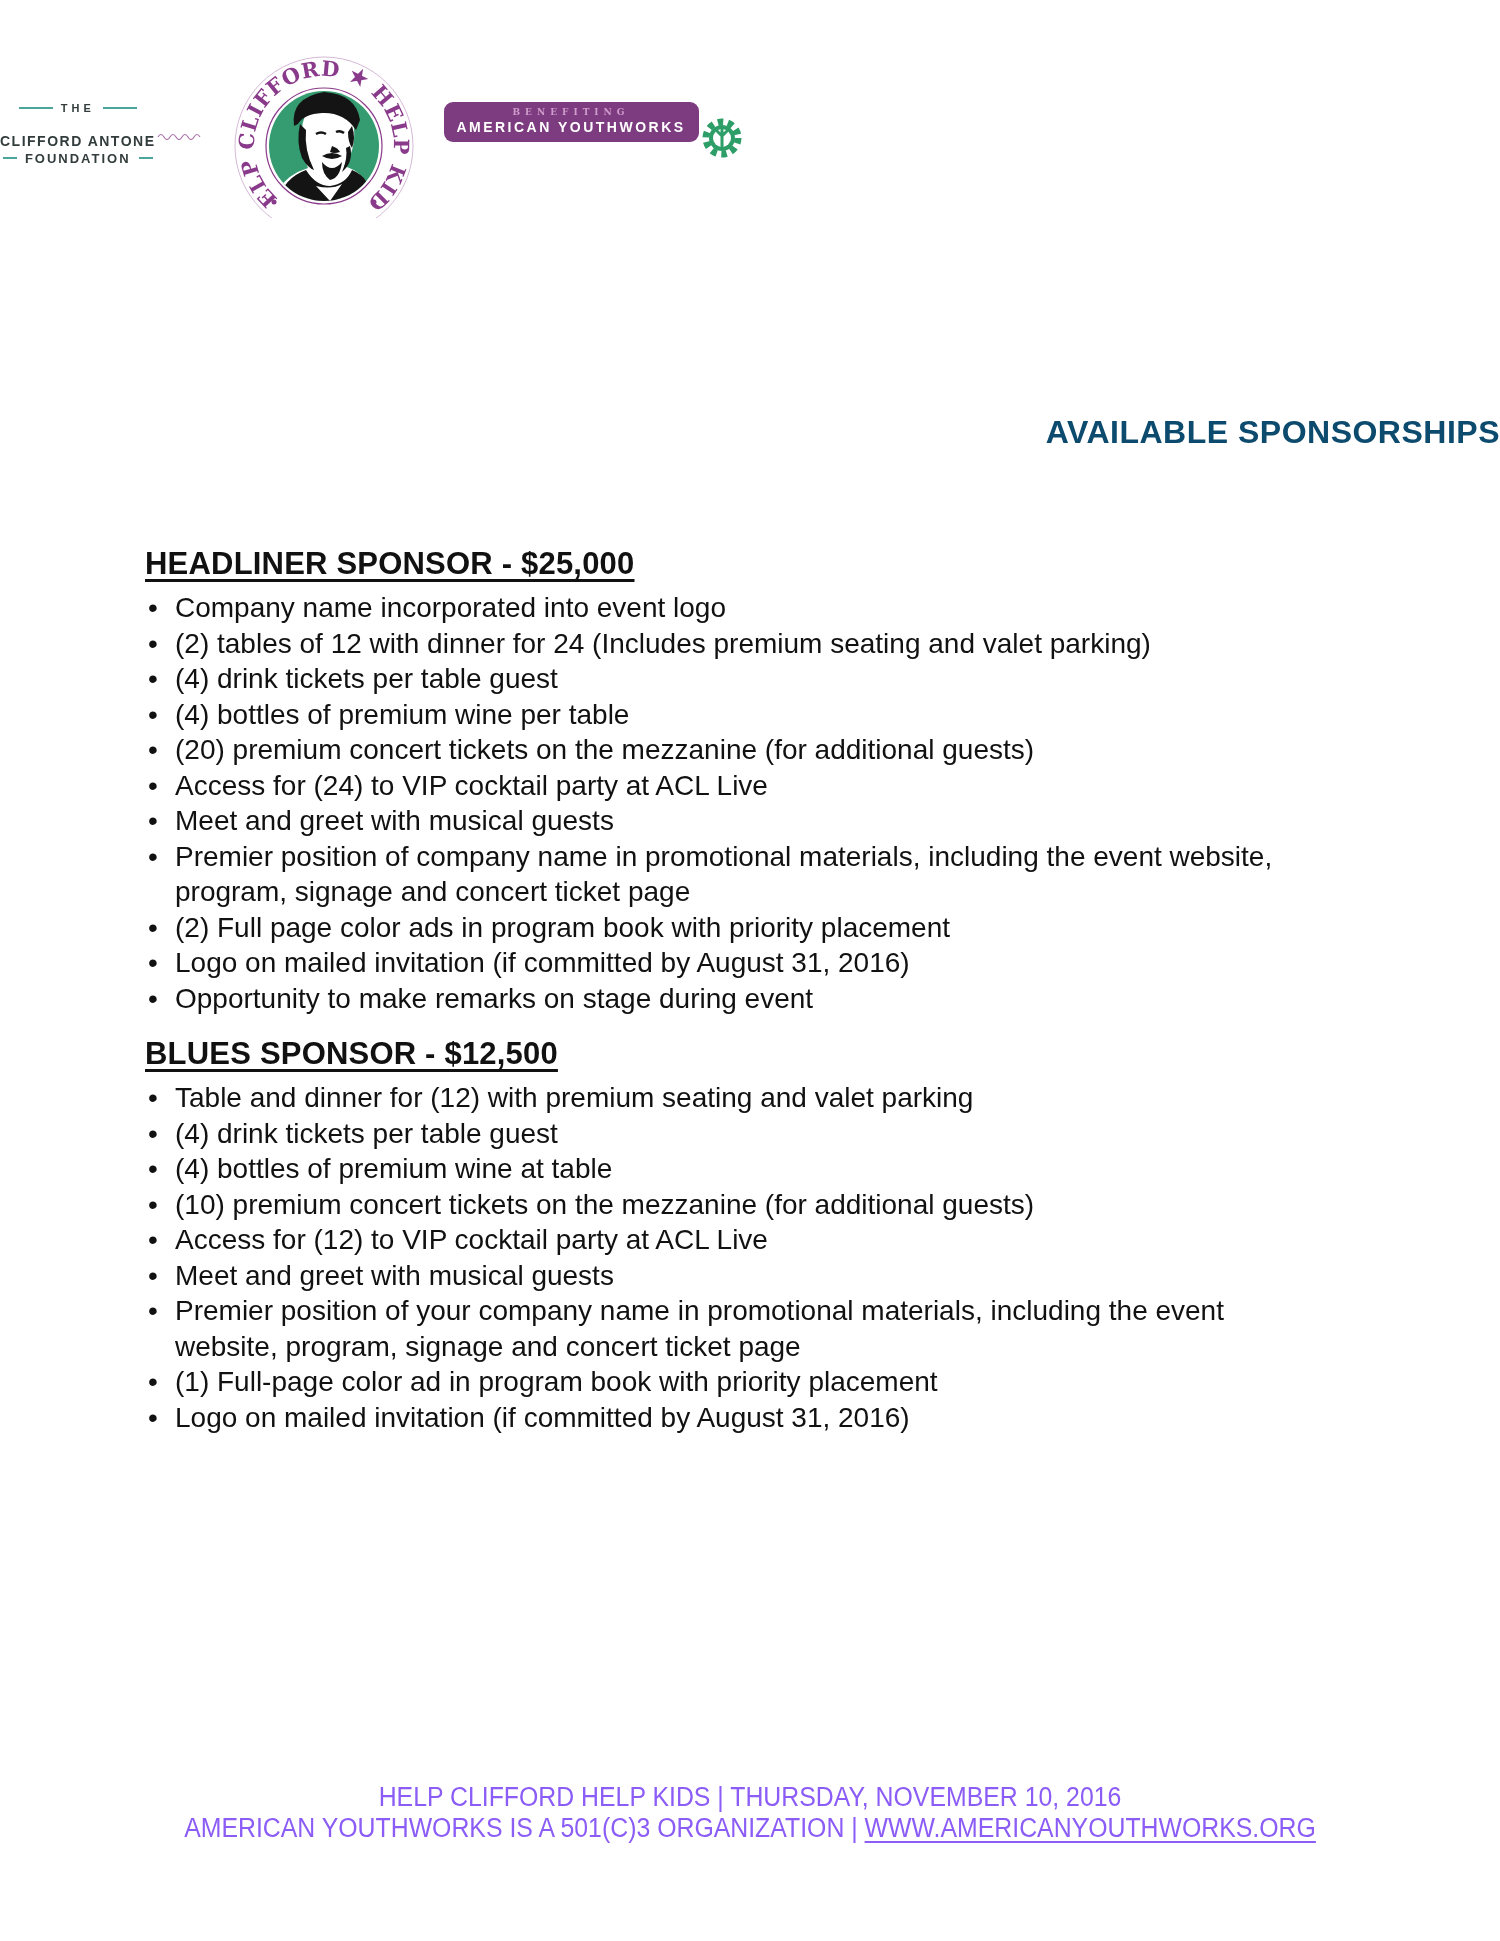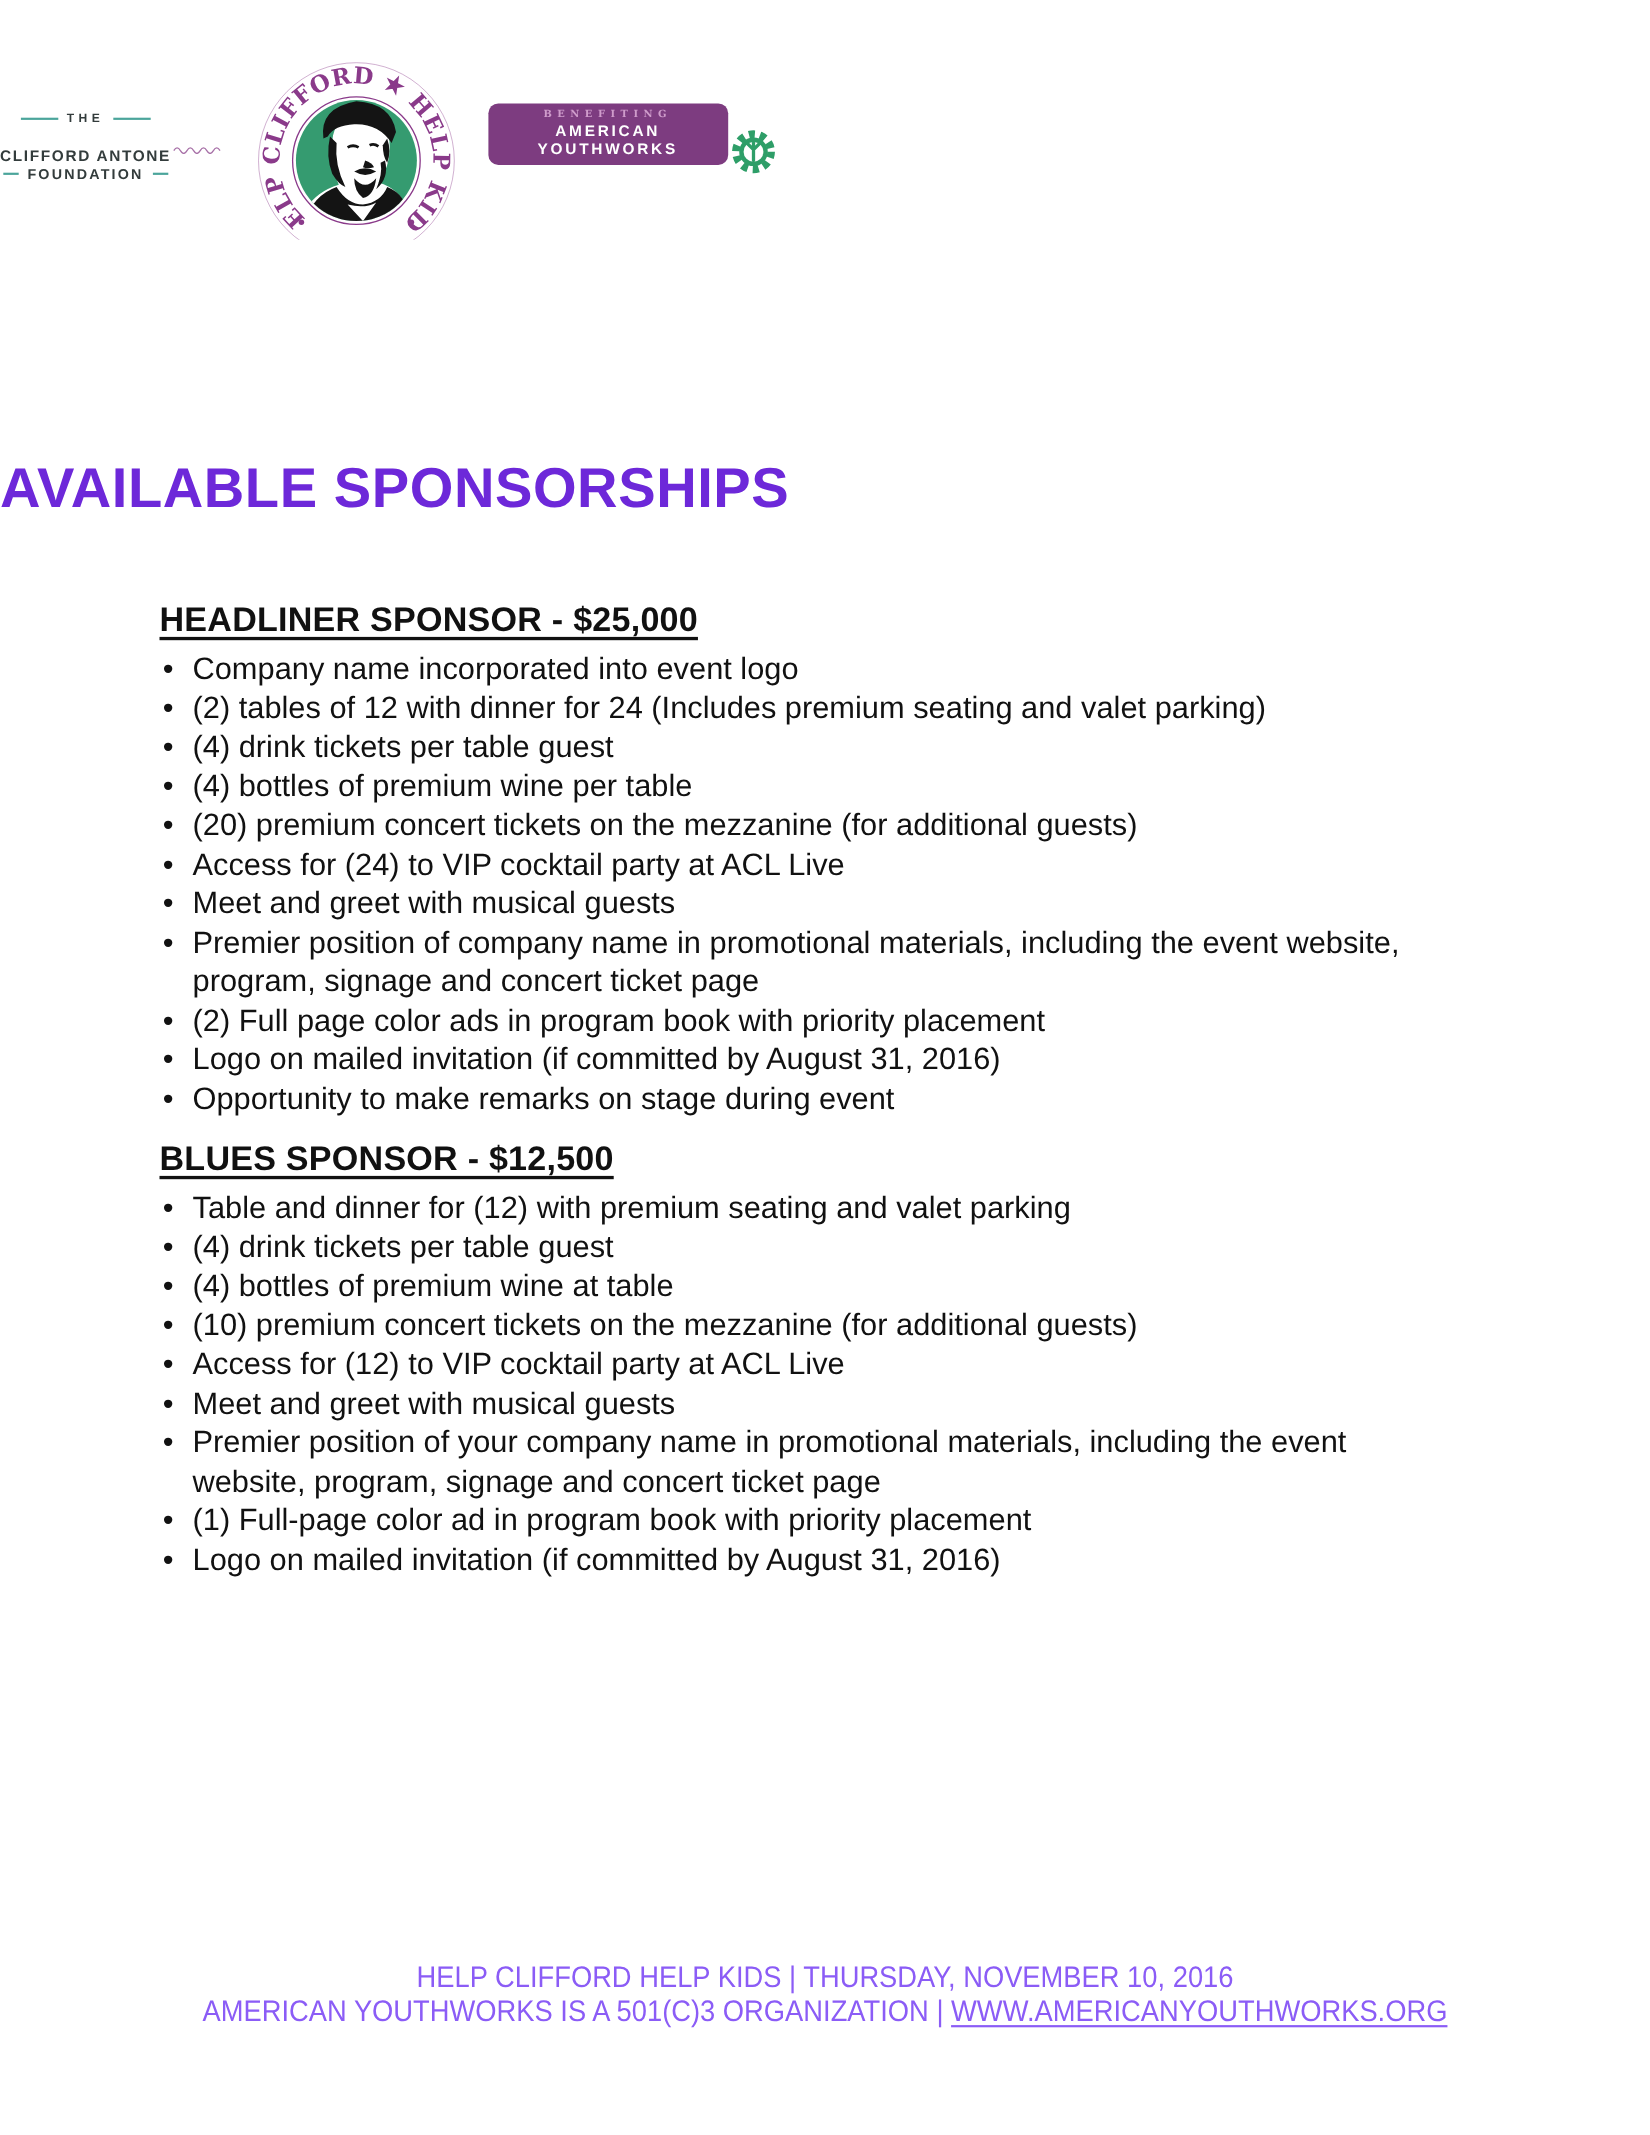--- a/index.html
+++ b/index.html
@@ -10,31 +10,31 @@
   .logo-block{position:absolute;top:50px;left:0;right:0;display:flex;flex-direction:row;align-items:center;}
   .fdn{display:flex;flex-direction:column;align-items:center;color:#333c3c;font-weight:bold;}
   .fdn-row{display:flex;align-items:center;gap:8px;}
   .dash{height:2px;background:#4ba59b;}
   .dash.long{width:34px}.dash.short{width:14px}
   .fdn-the{font-size:11px;letter-spacing:4px;}
   .fdn-name{font-size:14px;letter-spacing:1.5px;margin-top:19px;}
   .fdn-foundation{font-size:13px;letter-spacing:2px;margin-top:2px;}
   .flourish{margin:5px 0 2px 0;opacity:.85;}
   .badge-svg{display:block;}
-  .ribbon{width:218px;margin-top:-24px;background:#7d3c80;border-radius:9px;text-align:center;
+  .ribbon{width:255px;margin-top:-24px;background:#7d3c80;border-radius:9px;text-align:center;
           padding:5px 0 7px;position:relative;z-index:2;box-shadow:0 0 0 2px #fff;}
   .ribbon .benefiting{font-size:9px;letter-spacing:5px;color:#cf9ccb;font-weight:bold;
           font-family:"DejaVu Serif",serif;}
   .ribbon .org{font-size:14px;letter-spacing:2.5px;color:#fff;font-weight:bold;
           font-family:Liberation Sans, sans-serif;margin-top:2px;}
   .gear{margin-top:8px;}
 
   
-  .page-title{position:absolute;top:414px;left:0;right:0;text-align:left;
-          font-size:51px;font-weight:bold;color:#6d28d9;letter-spacing:.5px;}
+  .page-title{position:absolute;top:414px;left:0;right:0;text-align:right;
+          font-size:32px;font-weight:bold;color:#0c4a6e;letter-spacing:.5px;}
 
   
   .content{position:absolute;top:546px;left:145px;width:1180px;color:#111;}
   .section-heading{font-size:31px;font-weight:bold;margin:0 0 8px 0;line-height:36px;
           text-decoration:underline;text-decoration-thickness:3px;text-underline-offset:5px;letter-spacing:.2px;}
   .section + .section{margin-top:20px;}
   ul.bullets{list-style:none;margin:0;padding:0;}
   ul.bullets li{position:relative;padding-left:30px;font-size:28px;line-height:35.5px;}
   ul.bullets li::before{content:"•";position:absolute;left:3px;top:0;}
 

